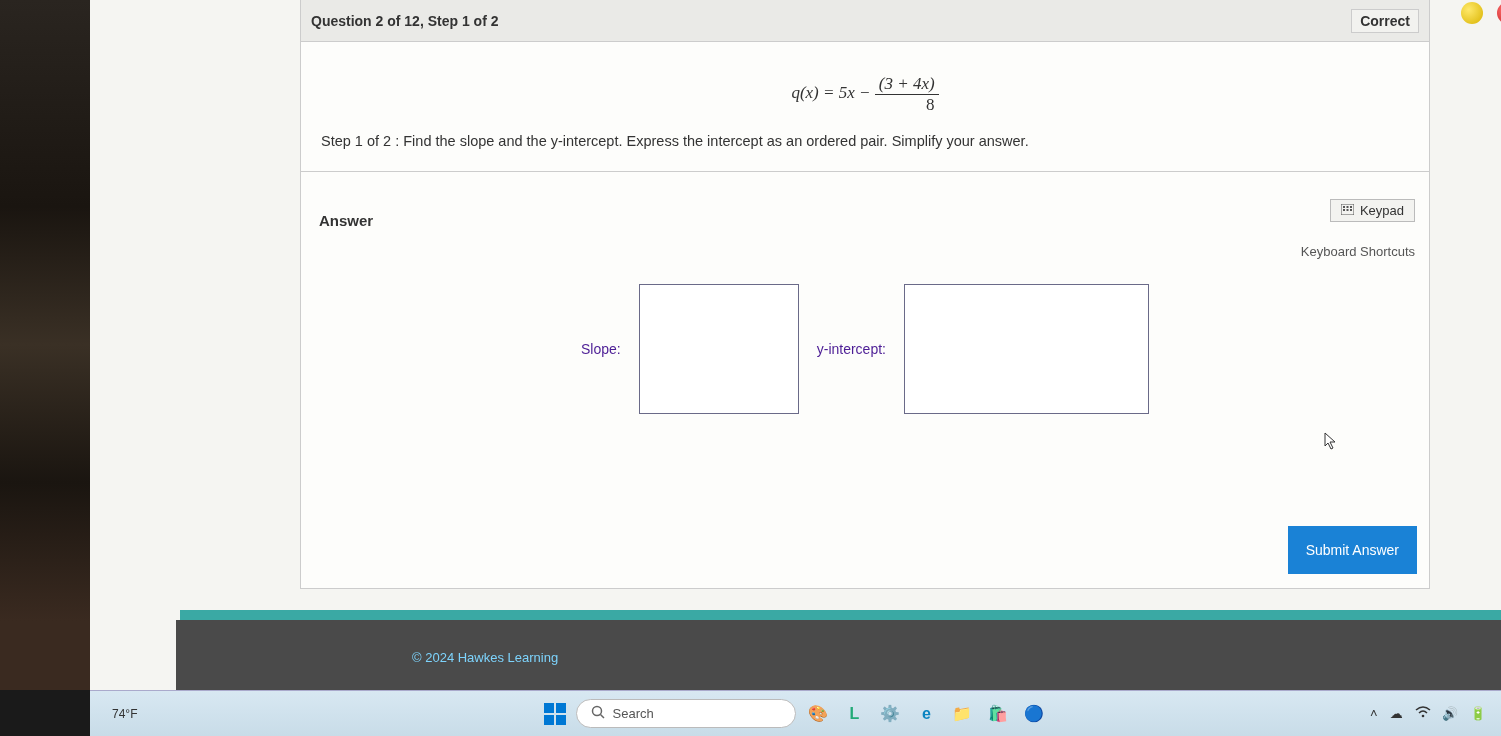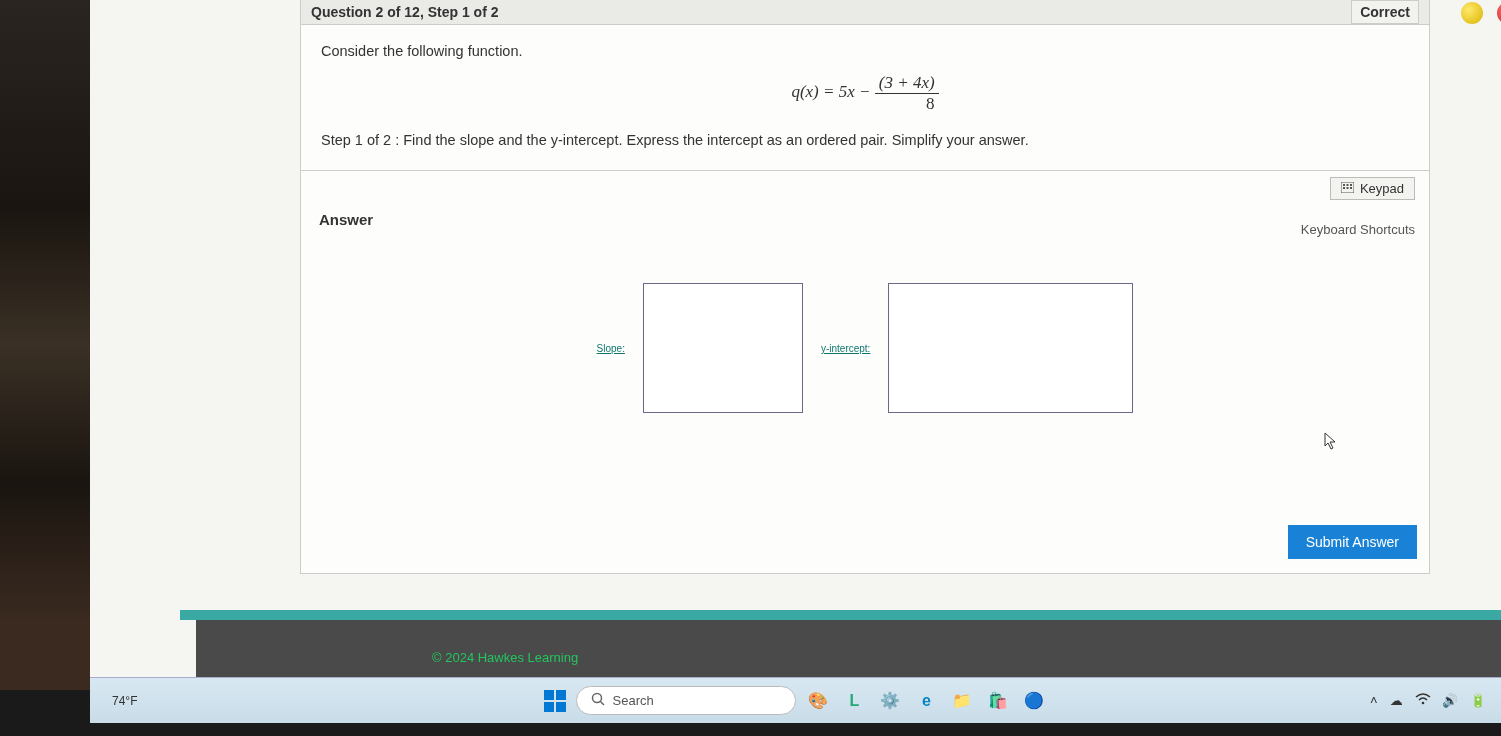--- a/index.html
+++ b/index.html
@@ -29,21 +29,21 @@
     width: 1130px;
     background: #fdfdfb;
     border: 1px solid #ccc;
     border-top: none;
   }
   .question-header {
     display: flex;
     align-items: center;
     background: #eaeae7;
     border-bottom: 1px solid #ccc;
-    height: 25px;
+    height: 42px;
     padding: 0 10px;
     font-size: 14px;
     color: #333;
   }
   .question-header .title { font-weight: bold; flex: 1; }
   .correct-box {
     border: 1px solid #ccc;
     padding: 3px 8px;
     font-size: 14px;
     background: #f2f2ef;
@@ -82,77 +82,78 @@
   .keypad-btn {
     display: inline-flex;
     align-items: center;
     gap: 6px;
     border: 1px solid #bbb;
     background: #f3f3f0;
     padding: 3px 10px;
     font-size: 13px;
     cursor: pointer;
     color: #333;
+    margin-top: 21px;
   }
   .kb-shortcuts { margin-top: 22px; color: #555; cursor: pointer; }
   .answer-label { font-weight: 600; font-size: 15px; margin-top: 30px; color: #333; }
   .inputs-row {
     display: flex;
     justify-content: center;
     align-items: center;
     gap: 18px;
     margin-top: 55px;
     margin-bottom: 60px;
   }
-  .field-label { font-size: 10px; color: #0f766e; text-decoration: underline; }
+  .field-label { font-size: 14px; color: #4c1d95; }
   .answer-input {
     border: 1.5px solid #6a6a88;
     background: #fff;
     height: 130px;
     font-size: 18px;
     text-align: center;
   }
   .slope-input { width: 160px; }
   .yint-input { width: 245px; }
   .submit-row {
     text-align: right;
     padding: 12px 12px 14px 12px;
   }
   .submit-btn {
     background: #1a82d6;
     color: #fff;
     border: none;
-    padding: 9px 18px;
+    padding: 16px 18px;
     font-size: 14px;
     cursor: pointer;
   }
   .teal-bar {
     position: absolute;
     left: 90px; right: 0;
     top: 610px;
     height: 10px;
     background: #3aa9a4;
   }
   .footer-bar {
     position: absolute;
-    left: 106px; right: 0;
+    left: 86px; right: 0;
     top: 620px;
     height: 70px;
     background: #4a4a4a;
-    color: #22c55e;
+    color: #7dd3fc;
     font-size: 13px;
   }
   .copyright {
     position: absolute;
     left: 236px; top: 30px;
   }
   
   .taskbar {
     position: absolute;
-    left: 90px; right: 0; bottom: 13px;
+    left: 90px; right: 0; bottom: 0;
     height: 46px;
     background: linear-gradient(180deg, #d8e8f2 0%, #c8dce8 100%);
     display: flex;
     align-items: center;
     border-top: 1px solid #aac;
   }
   .taskbar-left {
     position: absolute;
     left: 22px;
     font-size: 12px;
@@ -231,21 +232,20 @@
     <div class="question-header">
       <span class="title">Question 2 of 12, Step 1 of 2</span>
       <span class="correct-box">Correct</span>
       <div class="header-icons">
         <div class="circle-icon yellow-c"></div>
         <div class="circle-icon red-c"></div>
       </div>
     </div>
 
     <div class="question-body">
-      <div>Consider the following function.</div>
       <div class="formula">
         <span>q(x) = 5x −</span>
         <span class="frac">
           <span class="num">(3 + 4x)</span>
           <span class="den">8</span>
         </span>
       </div>
       <div class="step-text">
         <b>Step 1 of 2 :</b>
         <span>Find the slope and the y-intercept.  Express the intercept as an ordered pair. Simplify your answer.</span>

